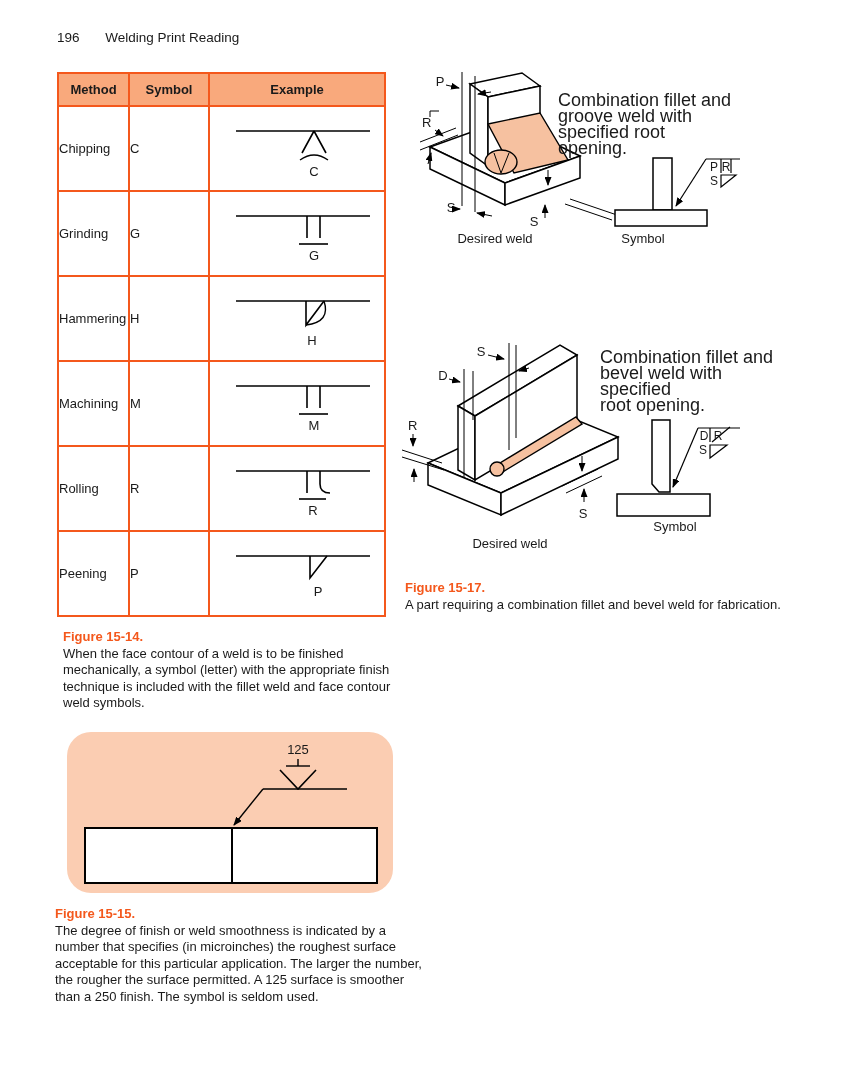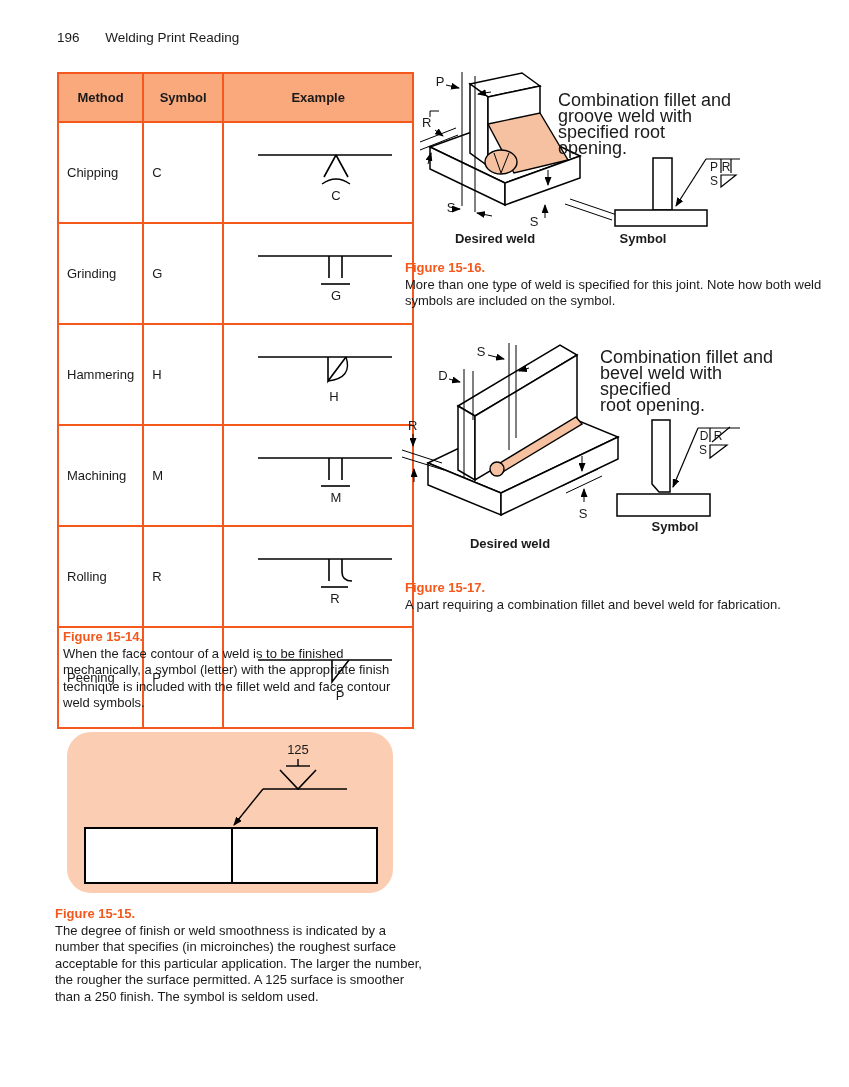--- a/index.html
+++ b/index.html
@@ -3,28 +3,28 @@
 <meta charset="utf-8">
 <style>
   html,body{margin:0;padding:0;background:#fff;}
   .page{position:relative;width:849px;height:1087px;background:#fff;overflow:hidden;
         font-family:"Liberation Sans",sans-serif;color:#1a1a1a;}
   .running-head{position:absolute;left:57px;top:30px;font-size:13.5px;}
   .running-head .pagenum{font-weight:normal;margin-right:22px;}
   
   table.finish{position:absolute;left:57px;top:72px;border-collapse:collapse;table-layout:fixed;}
   table.finish th,table.finish td{border:2px solid #F4581C;vertical-align:middle;
-        font-size:13px;padding:8px;background:#fff;}
+        font-size:13px;padding:0;background:#fff;}
   table.finish th{background:#F9A97C;font-weight:bold;height:31px;}
   table.finish td{height:81px;}
   .fig-block{position:absolute;}
   .fig-label{color:#F4581C;font-weight:bold;font-size:13px;margin-bottom:2px;}
   .fig-text{font-size:13px;line-height:16.4px;}
   .panel-1515{position:absolute;left:67px;top:732px;width:326px;height:161px;background:#FBCDB2;border-radius:24px;}
-  .overlay-label{position:absolute;font-size:13px;font-weight:bold;text-align:center;}
+  .overlay-label{position:absolute;font-size:13px;font-weight:normal;text-align:center;}
   .overlay-note{position:absolute;font-size:18px;line-height:16px;}
   svg text{font-family:"Liberation Sans",sans-serif;font-size:13px;fill:#1a1a1a;}
   svg .sym{font-size:12px;}
   svg line,svg path,svg polygon,svg rect,svg polyline,svg ellipse,svg circle{vector-effect:none;}
 </style>
 </head>
 <body>
 
 <div class="page">
 
@@ -207,24 +207,20 @@
     <path d="M301,119 L301,131 L316,119 Z" fill="none" stroke="#000" stroke-width="1.2"></path>
   </svg>
   <div class="overlay-note" style="left:558px;top:92px;width:180px;">
     <span>Combination fillet and</span><br>
     <span>groove weld with</span><br>
     <span>specified root opening.</span>
   </div>
   <div class="overlay-label" style="left:440px;top:231px;width:110px;">Desired weld</div>
   <div class="overlay-label" style="left:598px;top:231px;width:90px;">Symbol</div>
 
-  <div class="fig-block" style="left:405px;top:260px;width:420px;">
-    <div class="fig-label">Figure 15-16.</div>
-    <div class="fig-text">More than one type of weld is specified for this joint. Note how both weld symbols are included on the symbol.</div>
-  </div>
 
   <svg style="position:absolute;left:400px;top:330px;" width="440" height="228" viewBox="0 0 440 228">
 
     <polygon points="28,133 145,77 218,107 101,163" fill="#fff" stroke="#000" stroke-width="1.5"></polygon>
     <polygon points="28,133 101,163 101,185 28,155" fill="#fff" stroke="#000" stroke-width="1.5"></polygon>
     <polygon points="101,163 218,107 218,129 101,185" fill="#fff" stroke="#000" stroke-width="1.5"></polygon>
 
     <polygon points="58,76 160,15 177,25 75,86" fill="#fff" stroke="#000" stroke-width="1.5"></polygon>
     <polygon points="58,76 75,86 75,150 58,140" fill="#fff" stroke="#000" stroke-width="1.5"></polygon>
     <polygon points="75,86 177,25 177,89 75,150" fill="#fff" stroke="#000" stroke-width="1.5"></polygon>

